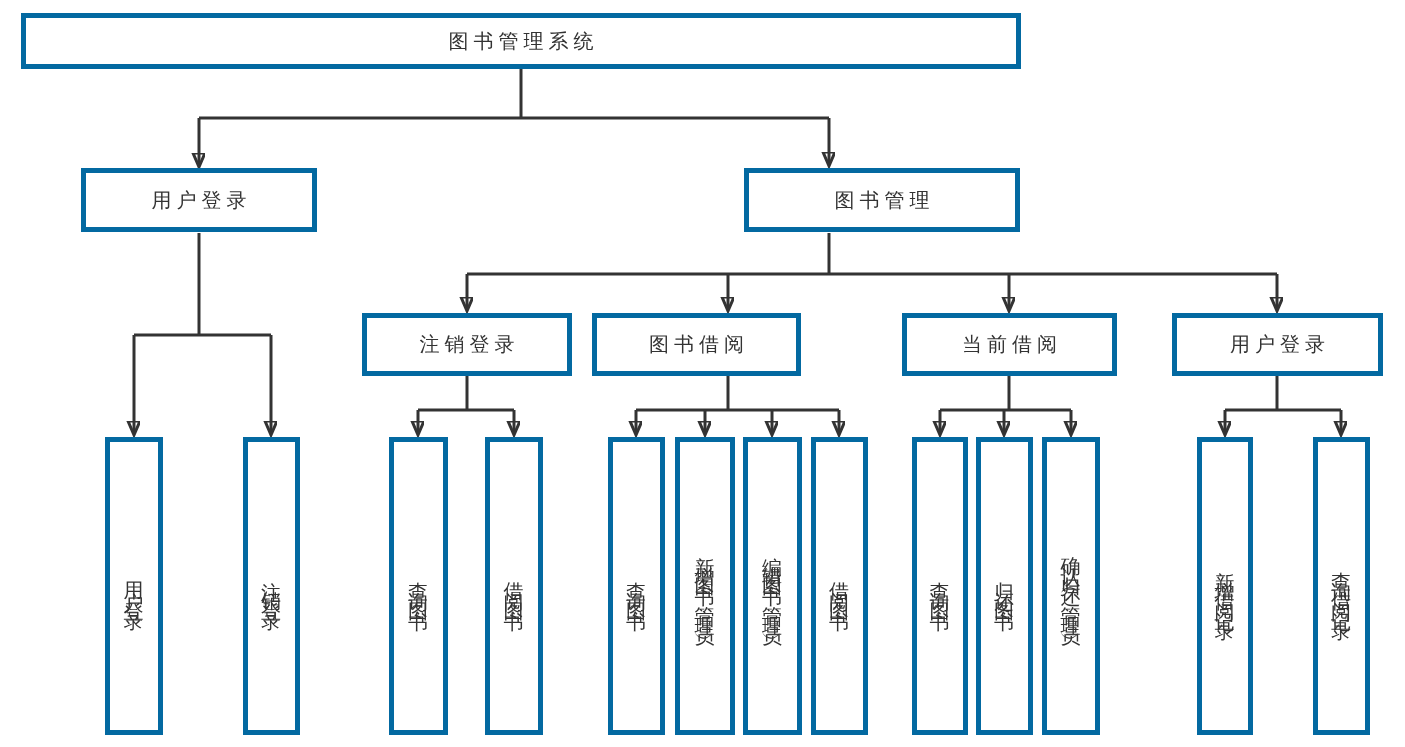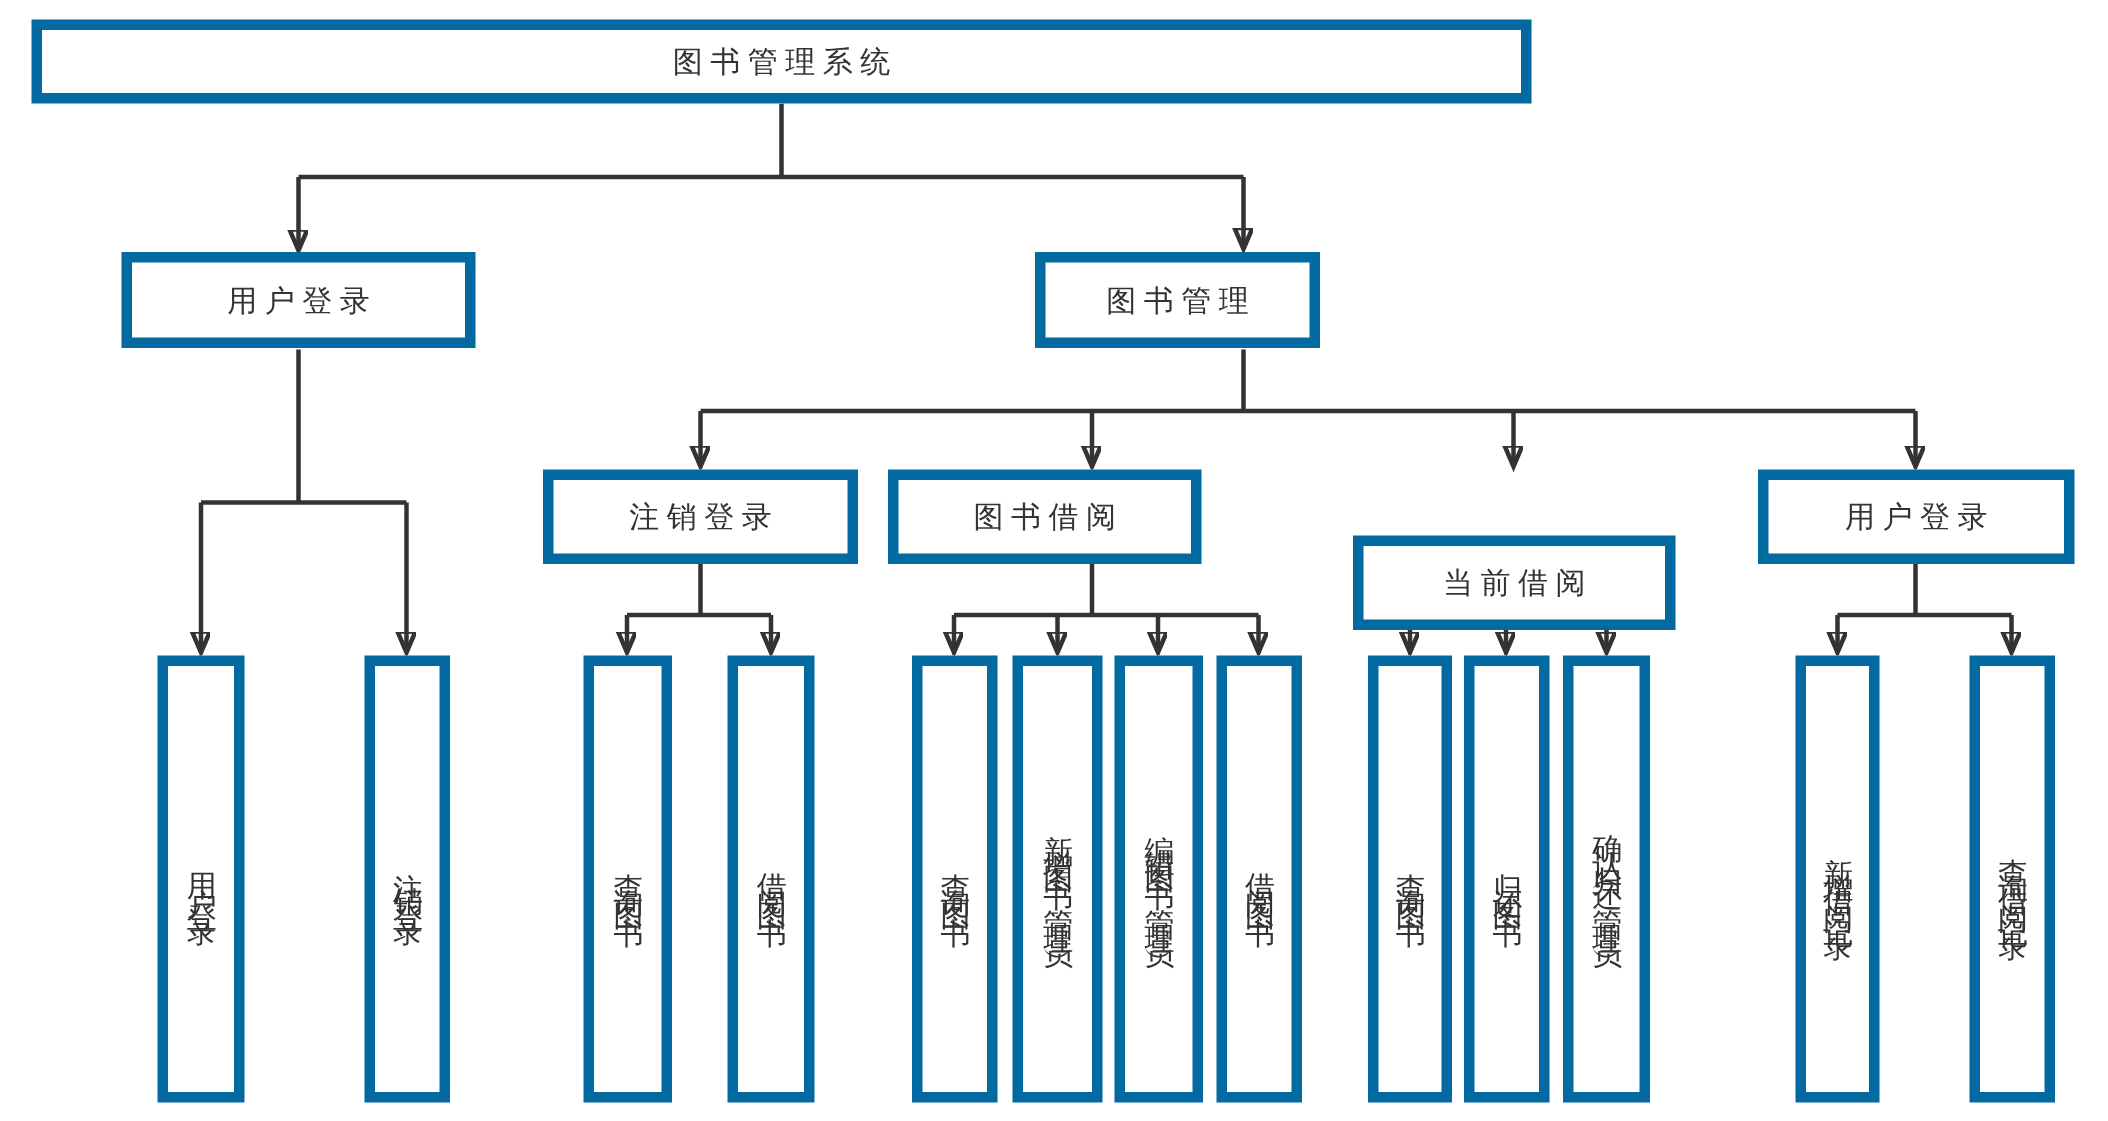--- a/index.html
+++ b/index.html
@@ -14,21 +14,21 @@
   .connectors {
     position: absolute;
     left: 0; top: 0;
     width: 1405px; height: 747px;
   }
   .connectors path { stroke: #333333; stroke-width: 3; fill: none; }
   .box {
     position: absolute;
     box-sizing: border-box;
     background: #ffffff;
-    border: 7px solid #0369a1;
+    border: 5px solid #0369a1;
     color: #333333;
     display: flex;
     align-items: center;
     justify-content: center;
     text-align: right;
   }
   .h-box {
     font-size: 20px;
     letter-spacing: 5px;
     text-indent: 5px;
@@ -115,25 +115,25 @@
       <path d="M1277,376 L1277,410"></path>
       <path d="M1225,410 L1341,410"></path>
       <path d="M1225,410 L1225,434" marker-end="url(#arrowhead)"></path>
       <path d="M1341,410 L1341,434" marker-end="url(#arrowhead)"></path>
     </g>
   </svg>
 
   <div class="box h-box" style="left:21px; top:13px; width:1000px; height:56px;">图书管理系统</div>
 
   <div class="box h-box" style="left:81px; top:168px; width:236px; height:64px;">用户登录</div>
-  <div class="box h-box" style="left:690px; top:168px; width:190px; height:64px;">图书管理</div>
+  <div class="box h-box" style="left:744px; top:168px; width:276px; height:64px;">图书管理</div>
 
   <div class="box h-box" style="left:362px; top:313px; width:210px; height:63px;">注销登录</div>
   <div class="box h-box" style="left:592px; top:313px; width:209px; height:63px;">图书借阅</div>
-  <div class="box h-box" style="left:902px; top:313px; width:215px; height:63px;margin-top:44px;">当前借阅</div>
+  <div class="box h-box" style="left:902px; top:313px; width:215px; height:63px;">当前借阅</div>
   <div class="box h-box" style="left:1172px; top:313px; width:211px; height:63px;">用户登录</div>
 
   <div class="box v-box" style="left:105px; top:437px; width:58px; height:298px;">用户登录</div>
   <div class="box v-box" style="left:243px; top:437px; width:57px; height:298px;">注销登录</div>
 
   <div class="box v-box" style="left:389px; top:437px; width:59px; height:298px;">查询图书</div>
   <div class="box v-box" style="left:485px; top:437px; width:58px; height:298px;">借阅图书</div>
 
   <div class="box v-box" style="left:608px; top:437px; width:57px; height:298px;">查询图书</div>
   <div class="box v-box" style="left:675px; top:437px; width:60px; height:298px;">新增图书（管理员）</div>

